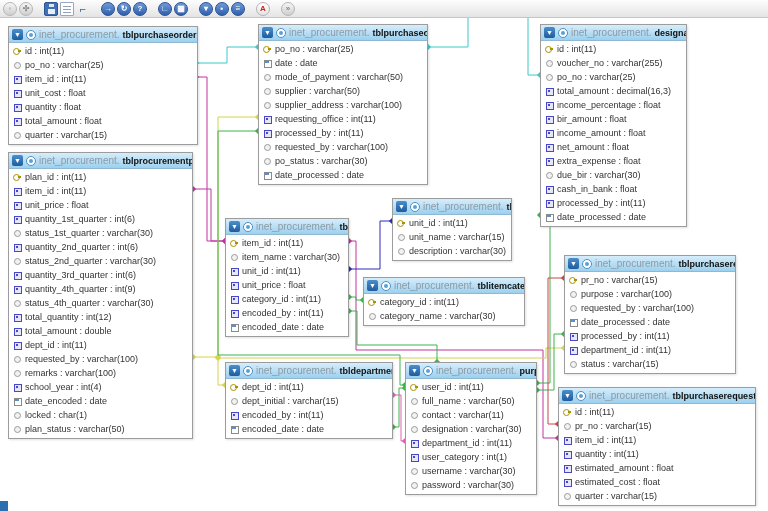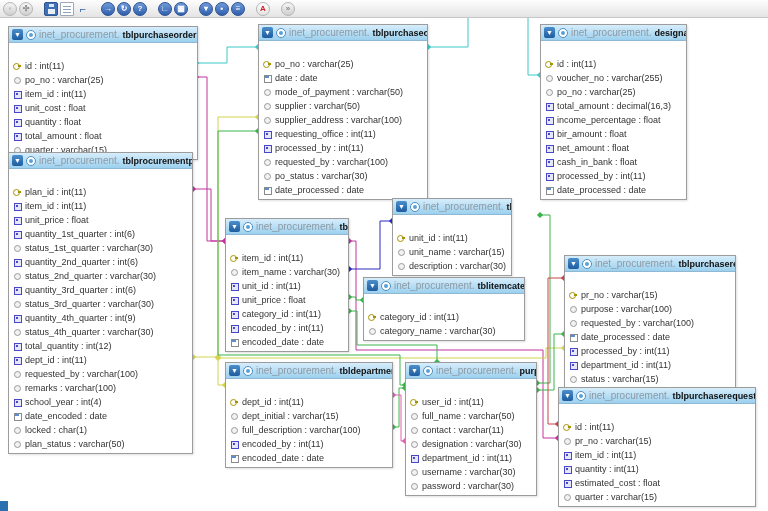--- a/index.html
+++ b/index.html
@@ -36,21 +36,21 @@
   .toggle { width:11px; height:11px; background:linear-gradient(#4c8ecb,#1f5c9e); border-radius:2px;
     color:#fff; font-size:7px; line-height:11px; text-align:center; flex:0 0 auto; cursor:pointer; }
   .opts { width:10px; height:10px; border:1px solid #4a90c2; border-radius:50%; background:#fff;
     position:relative; flex:0 0 auto; cursor:pointer; }
   .opts::after { content:""; position:absolute; left:2px; top:2px; width:4px; height:4px;
     border-radius:50%; background:#58a0d8; }
   .schema { color:#8d9aa5; font-size:10px; }
   .tname { color:#111; font-size:9px; font-weight:bold; }
   .frow { height:14px; display:flex; align-items:center; gap:4px; padding:0 4px 0 4px;
     font-size:9px; color:#333; white-space:nowrap; overflow:hidden; cursor:pointer; }
-  .fbody { padding:16px 0 2px 0; }
+  .fbody { padding:1px 0 2px 0; }
 
   
   .fi { width:8px; height:8px; flex:0 0 auto; position:relative; }
   .fi-key { }
   .fi-key::before { content:""; position:absolute; left:0; top:1px; width:5px; height:5px;
     border:1.5px solid #a89200; border-radius:50%; }
   .fi-key::after { content:""; position:absolute; left:5px; top:3px; width:3px; height:2px; background:#a89200; }
   .fi-num { }
   .fi-num::before { content:""; position:absolute; left:1px; top:1px; width:6px; height:6px;
     border:1px solid #4747c8; background:#e6e6fa; }
@@ -211,34 +211,34 @@
           </div>
           <div class="frow">
             <span class="fi fi-txt"></span>
             <span>status_2nd_quarter : varchar(30)</span>
           </div>
           <div class="frow">
             <span class="fi fi-num"></span>
             <span>quantity_3rd_quarter : int(6)</span>
           </div>
           <div class="frow">
-            <span class="fi fi-txt"></span>
-            <span>status_3rd_quarter : varchar(30)</span>
-          </div>
-          <div class="frow">
             <span class="fi fi-num"></span>
             <span>quantity_4th_quarter : int(9)</span>
           </div>
           <div class="frow">
             <span class="fi fi-txt"></span>
             <span>status_4th_quarter : varchar(30)</span>
           </div>
           <div class="frow">
             <span class="fi fi-num"></span>
             <span>total_quantity : int(12)</span>
+          </div>
+          <div class="frow">
+            <span class="fi fi-num"></span>
+            <span>total_amount : double</span>
           </div>
           <div class="frow">
             <span class="fi fi-num"></span>
             <span>dept_id : int(11)</span>
           </div>
           <div class="frow">
             <span class="fi fi-txt"></span>
             <span>requested_by : varchar(100)</span>
           </div>
           <div class="frow">
@@ -340,21 +340,33 @@
           <div class="frow">
             <span class="fi fi-num"></span>
             <span>income_percentage : float</span>
           </div>
           <div class="frow">
             <span class="fi fi-num"></span>
             <span>bir_amount : float</span>
           </div>
           <div class="frow">
             <span class="fi fi-num"></span>
+            <span>income_amount : float</span>
+          </div>
+          <div class="frow">
+            <span class="fi fi-num"></span>
             <span>net_amount : float</span>
+          </div>
+          <div class="frow">
+            <span class="fi fi-num"></span>
+            <span>extra_expense : float</span>
+          </div>
+          <div class="frow">
+            <span class="fi fi-txt"></span>
+            <span>due_bir : varchar(30)</span>
           </div>
           <div class="frow">
             <span class="fi fi-num"></span>
             <span>cash_in_bank : float</span>
           </div>
           <div class="frow">
             <span class="fi fi-num"></span>
             <span>processed_by : int(11)</span>
           </div>
           <div class="frow">
@@ -451,24 +463,20 @@
         <div class="fbody">
           <div class="frow">
             <span class="fi fi-key"></span>
             <span>dept_id : int(11)</span>
           </div>
           <div class="frow">
             <span class="fi fi-txt"></span>
             <span>dept_initial : varchar(15)</span>
           </div>
           <div class="frow">
-            <span class="fi fi-txt"></span>
-            <span>full_description : varchar(100)</span>
-          </div>
-          <div class="frow">
             <span class="fi fi-num"></span>
             <span>encoded_by : int(11)</span>
           </div>
           <div class="frow">
             <span class="fi fi-date"></span>
             <span>encoded_date : date</span>
           </div>
         </div>
       </div>
       <div class="dtable" style="left: 405px; top: 362px; width: 132px;">
@@ -493,20 +501,24 @@
           </div>
           <div class="frow">
             <span class="fi fi-txt"></span>
             <span>designation : varchar(30)</span>
           </div>
           <div class="frow">
             <span class="fi fi-num"></span>
             <span>department_id : int(11)</span>
           </div>
           <div class="frow">
+            <span class="fi fi-num"></span>
+            <span>user_category : int(1)</span>
+          </div>
+          <div class="frow">
             <span class="fi fi-txt"></span>
             <span>username : varchar(30)</span>
           </div>
           <div class="frow">
             <span class="fi fi-txt"></span>
             <span>password : varchar(30)</span>
           </div>
         </div>
       </div>
       <div class="dtable" style="left: 564px; top: 255px; width: 172px;">
@@ -563,20 +575,24 @@
             <span class="fi fi-txt"></span>
             <span>pr_no : varchar(15)</span>
           </div>
           <div class="frow">
             <span class="fi fi-num"></span>
             <span>item_id : int(11)</span>
           </div>
           <div class="frow">
             <span class="fi fi-num"></span>
             <span>quantity : int(11)</span>
+          </div>
+          <div class="frow">
+            <span class="fi fi-num"></span>
+            <span>estimated_amount : float</span>
           </div>
           <div class="frow">
             <span class="fi fi-num"></span>
             <span>estimated_cost : float</span>
           </div>
           <div class="frow">
             <span class="fi fi-txt"></span>
             <span>quarter : varchar(15)</span>
           </div>
         </div>

